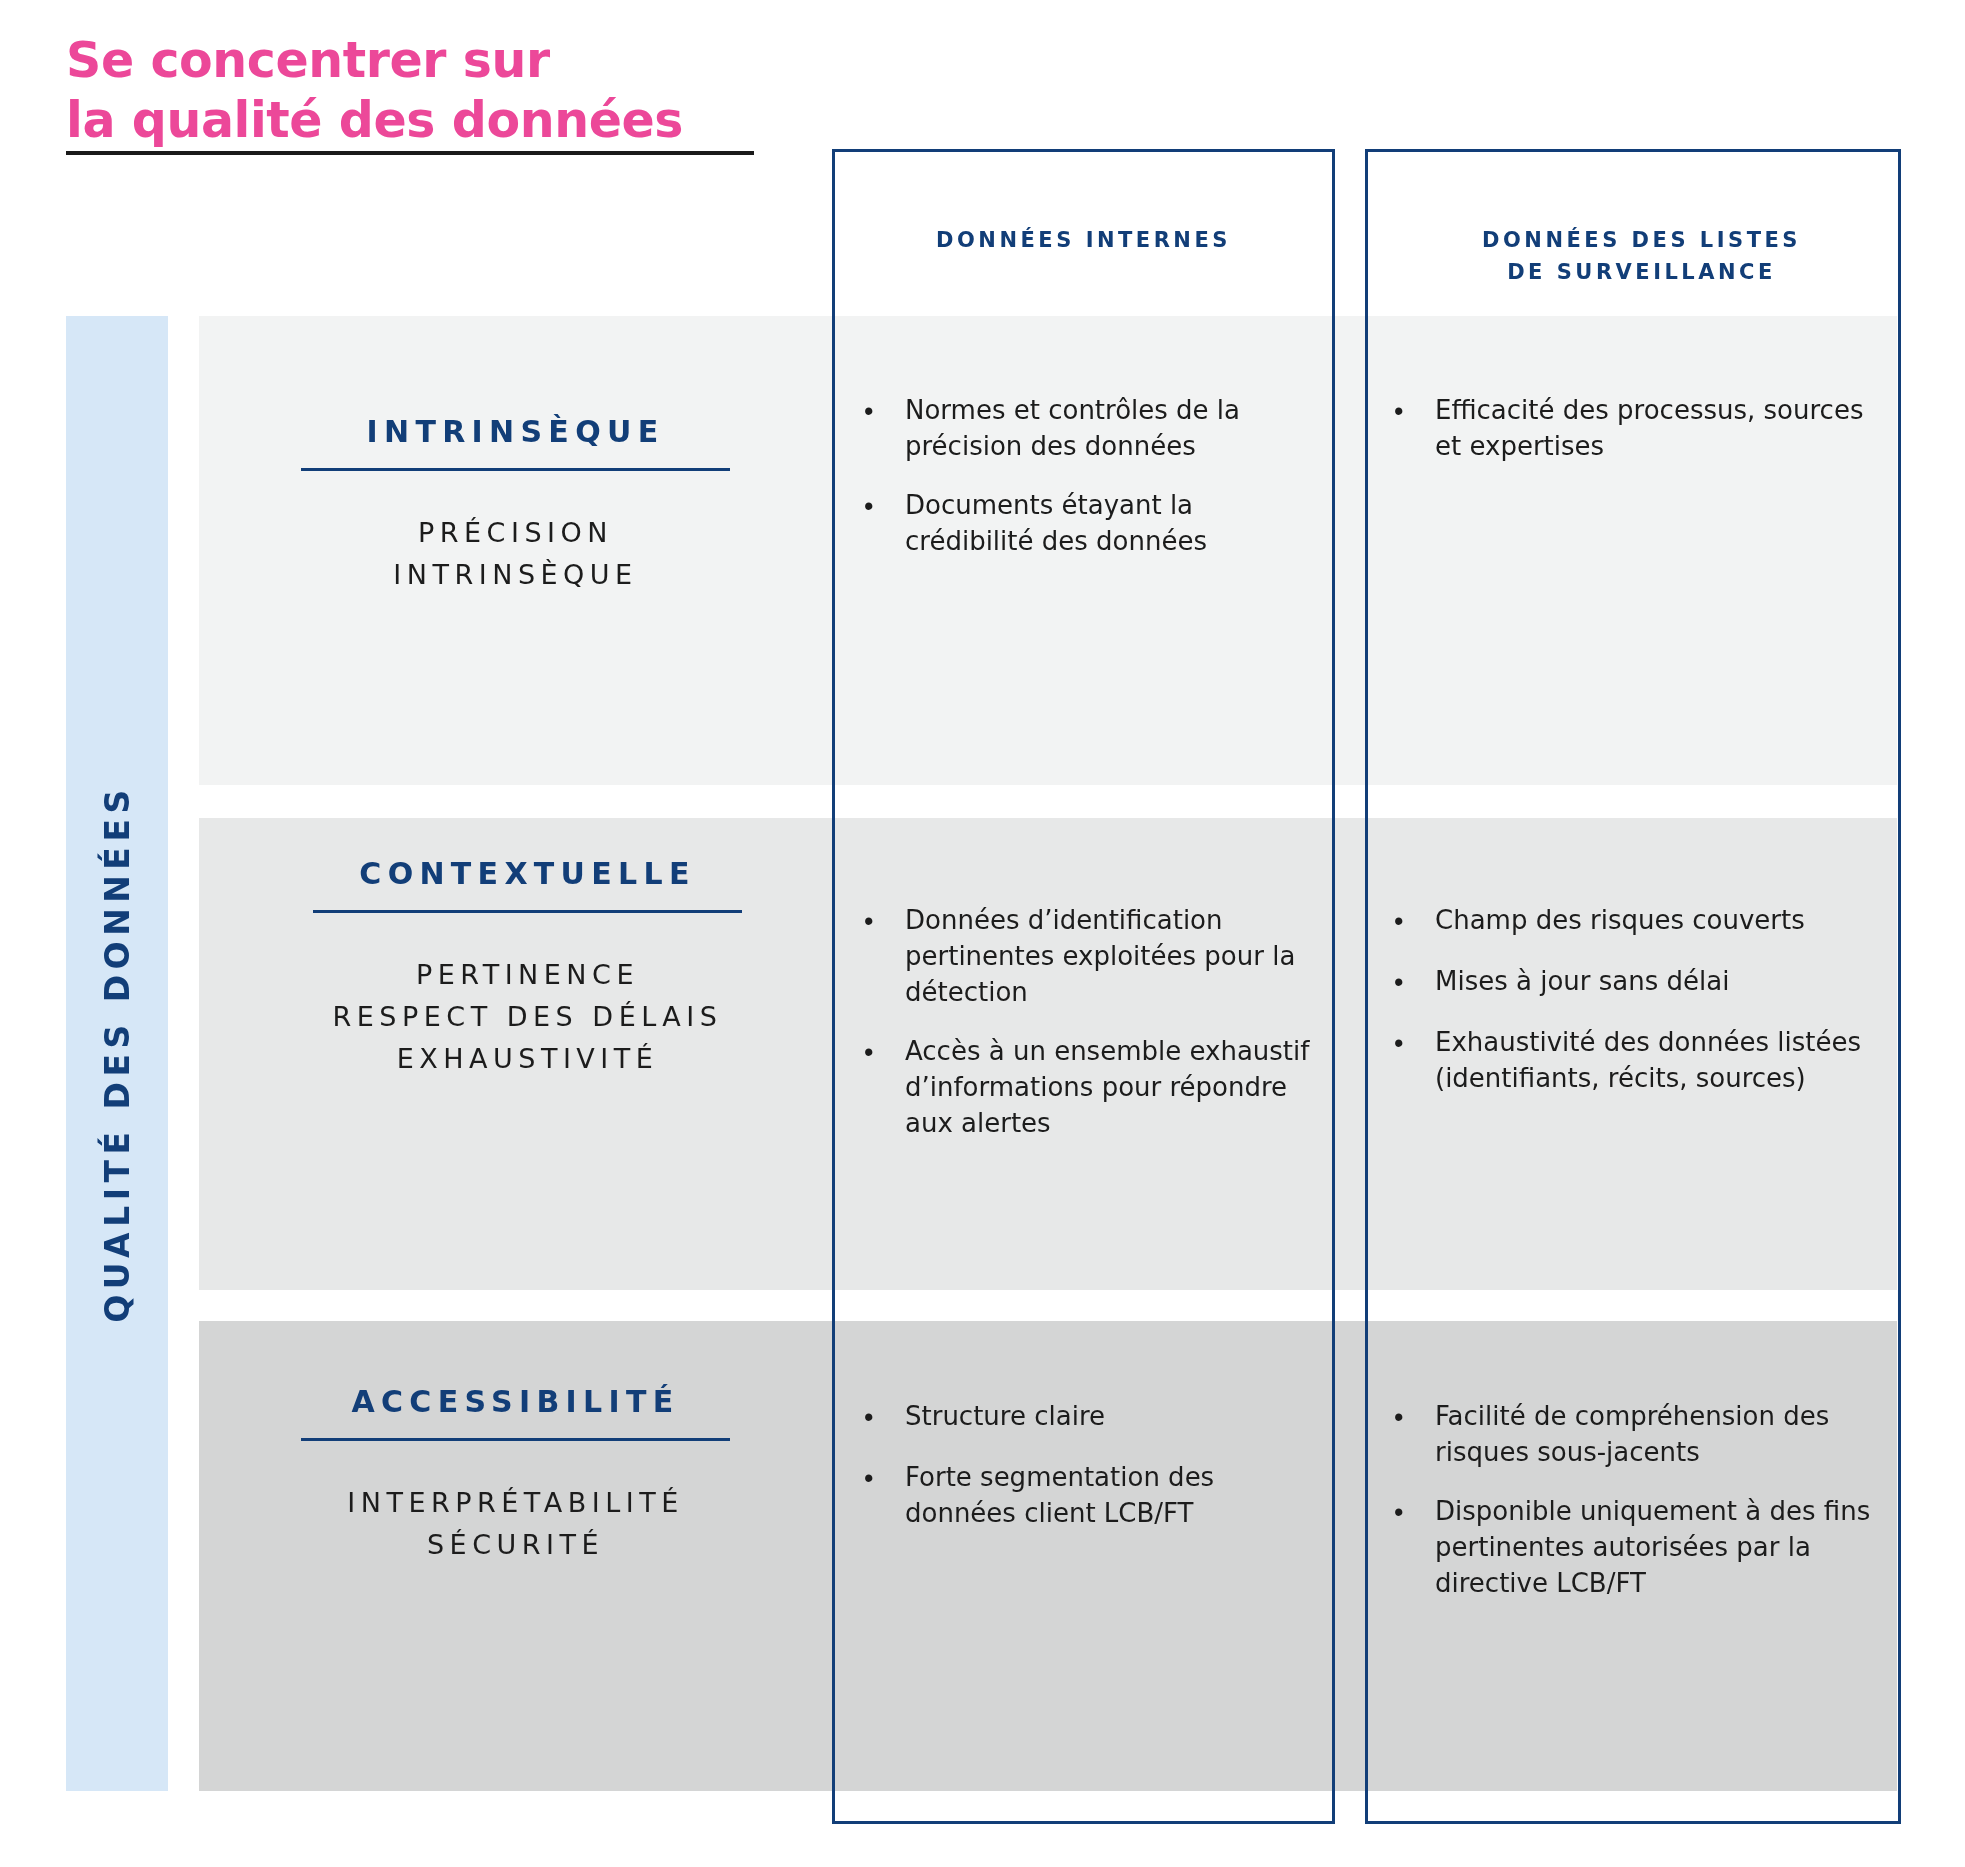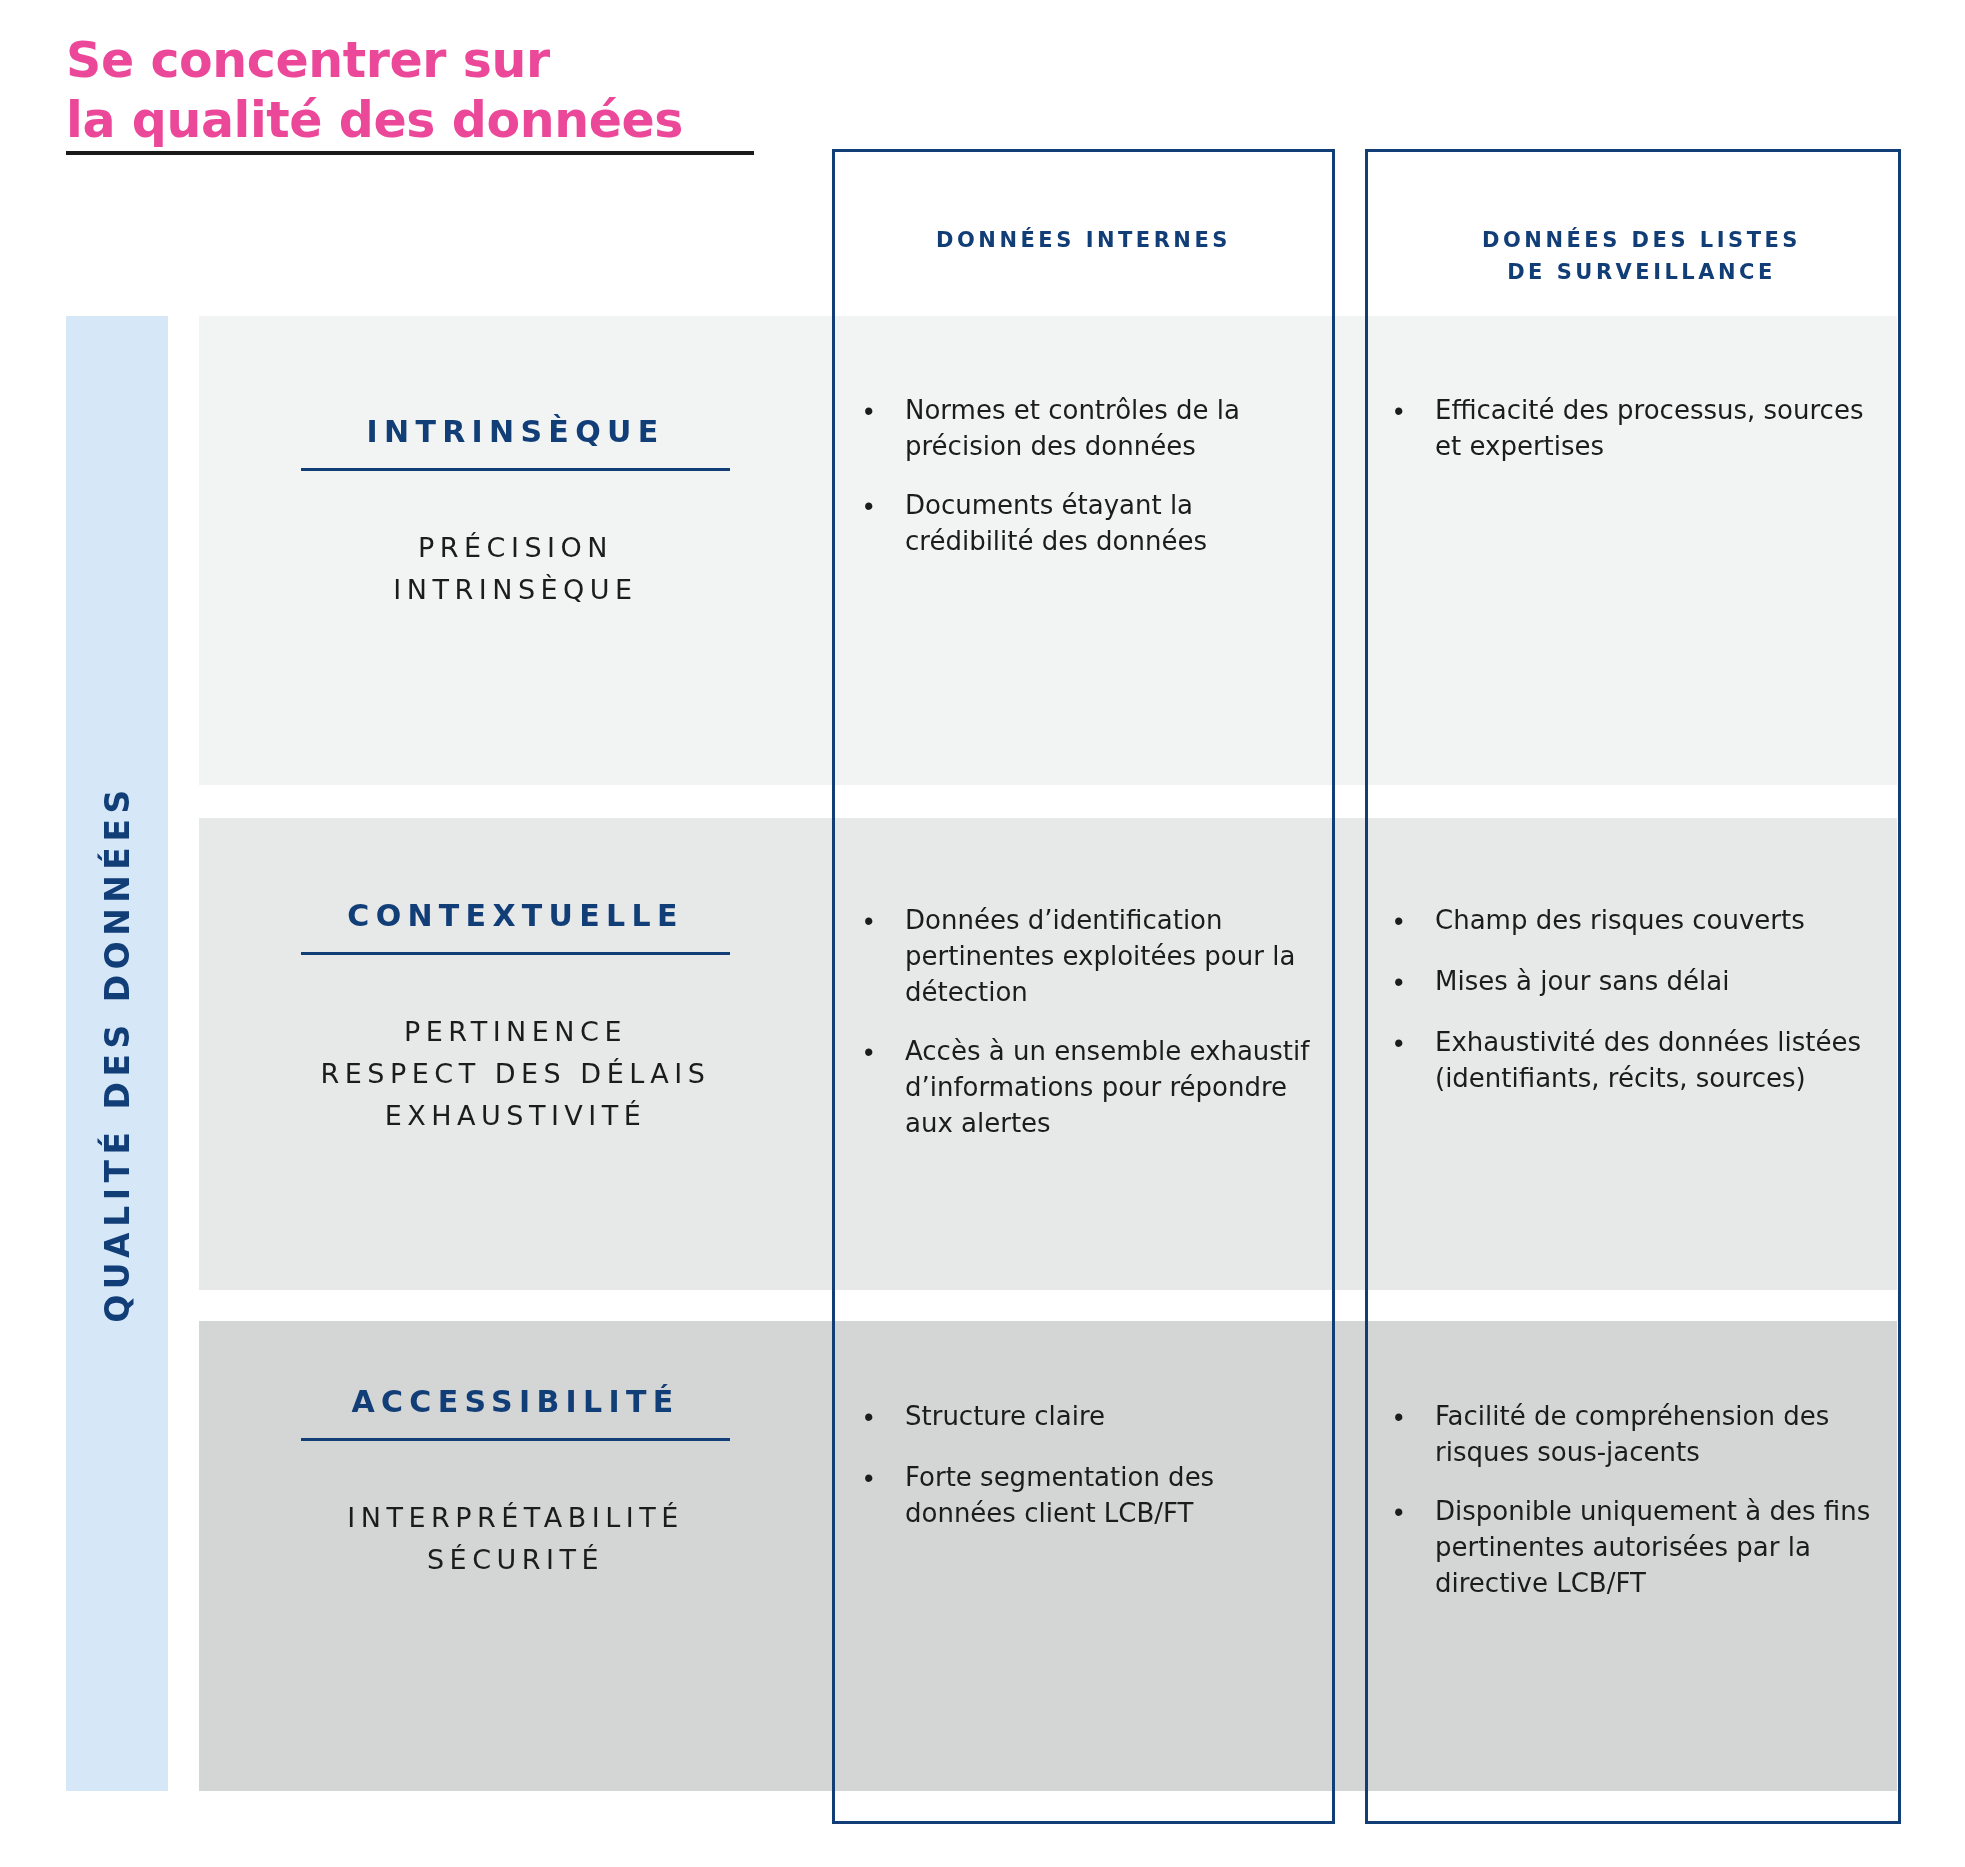--- a/index.html
+++ b/index.html
@@ -111,39 +111,39 @@
   .row-band.r2 { top: 1321px; height: 470px;  background: #d4d5d5; }
 
   
   .dim-cell {
     position: absolute;
     left: 199px;
     width: 633px;
     text-align: center;
   }
   .dim-cell.r0 { top: 316px; }
-  .dim-cell.r1 { top: 818px; }
+  .dim-cell.r1 { top: 776px; padding-left: 12px; }
   .dim-cell.r2 { top: 1321px; }
 
   .dim-name {
     font-family: "DejaVu Sans", sans-serif;
     font-weight: bold;
     font-size: 30px;
     letter-spacing: 6.3px;
     color: #123e78;
     white-space: nowrap;
   }
   .dim-rule {
     width: 429px;
     height: 3.1px;
     background: #123e78;
     margin: 19px auto 0 auto;
   }
   .dim-attrs {
-    margin-top: 56px;
+    margin-top: 41px;
   }
   .dim-attr {
     font-family: "DejaVu Sans", sans-serif;
     font-weight: 400;
     font-size: 27px;
     letter-spacing: 5.5px;
     color: #1c1c1c;
     line-height: 1.55;
     white-space: nowrap;
   }

